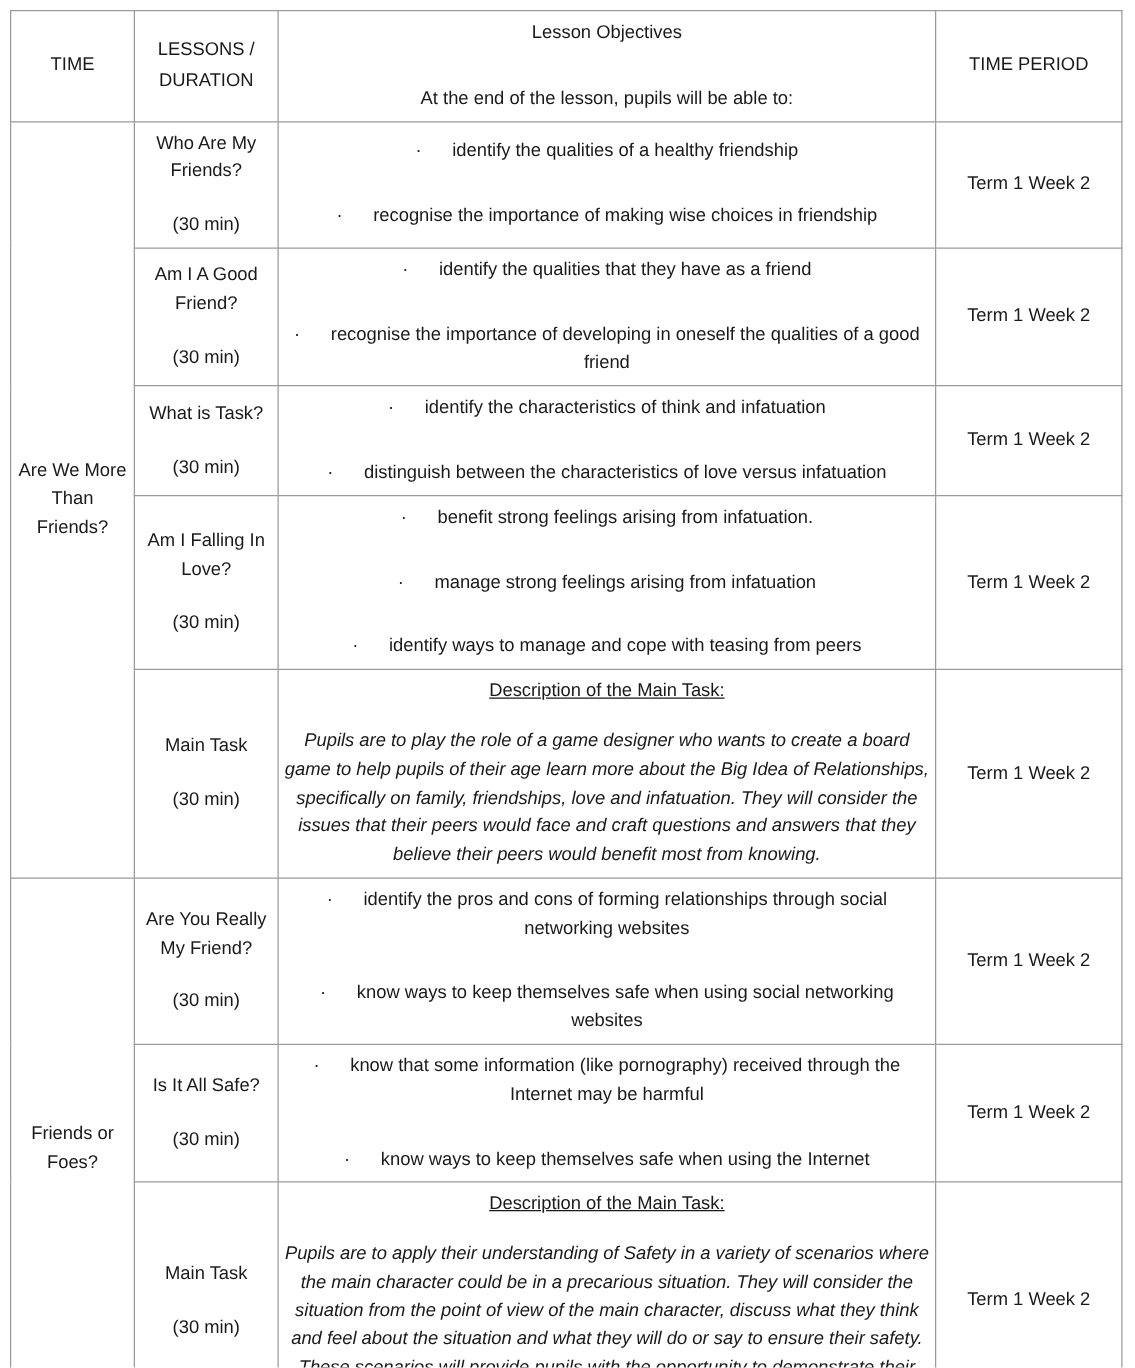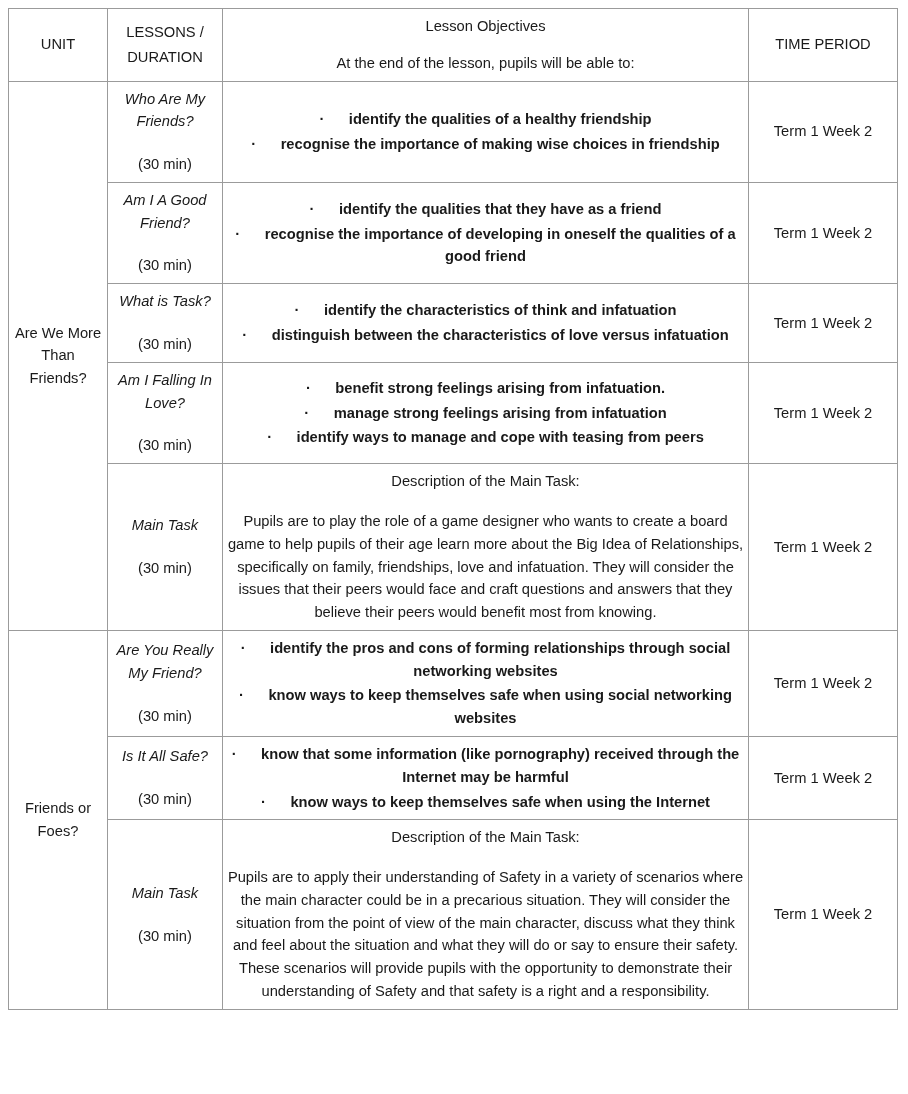--- a/index.html
+++ b/index.html
@@ -44,88 +44,89 @@
 
   
   thead th {
     font-weight: bold;
     font-size: 14.5px;
     color: #000;
     padding-top: 9px;
     padding-bottom: 9px;
   }
   thead th .hdr-line { display: block; }
-  thead th .hdr-line + .hdr-line { margin-top: 14px; }
+  thead th .hdr-line + .hdr-line { margin-top: 30px; }
 
   
   td.unit-cell {
     font-size: 14.7px;
     padding-left: 3px;
     padding-right: 3px;
   }
 
   
-  td.lesson-cell .lesson-title { display: block; font-style: italic; }
+  td.lesson-cell .lesson-title { display: block; }
   td.lesson-cell .lesson-duration {
     display: block;
     margin-top: 20px;
     text-align: center;
   }
 
   
   td.obj-cell { padding: 7px 6px; }
   ul.obj-list {
     list-style: none;
     margin: 0;
     padding: 0;
-    font-weight: bold;
   }
   ul.obj-list li {
     text-align: center;
     margin: 0;
     padding: 0;
   }
-  ul.obj-list li + li { margin-top: 2px; text-align: center; }
+  ul.obj-list li + li { margin-top: 29px; text-align: center; }
   ul.obj-list li .bullet {
     font-size: 14.7px;
     letter-spacing: 0;
   }
   ul.obj-list li .bullet::after {
     content: "\00a0\00a0\00a0\00a0\00a0\00a0";
   }
 
   
   td.maintask-cell { padding: 9px 16px 11px 16px; }
   .mt-heading {
     display: block;
     text-align: center;
+    text-decoration: underline;
   }
   .mt-body {
     display: block;
     text-align: center;
     margin-top: 17px;
+    font-style: italic;
   }
 
   td.time-cell { font-size: 14.7px; }
 </style>
 </head>
 <body>
 
 <div class="sheet">
   <table class="curriculum">
     <colgroup>
       <col class="c-unit">
       <col class="c-lesson">
       <col class="c-obj">
       <col class="c-time">
     </colgroup>
     <thead>
       <tr>
         <th>
-          <span class="hdr-line">UNIT</span>
+          <span class="hdr-line">TIME</span>
         </th>
         <th>
           <span class="hdr-line">LESSONS /</span>
           <span class="hdr-line" style="margin-top:2px">DURATION</span>
         </th>
         <th>
           <span class="hdr-line">Lesson Objectives</span>
           <span class="hdr-line">At the end of the lesson, pupils will be able to:</span>
         </th>
         <th>

